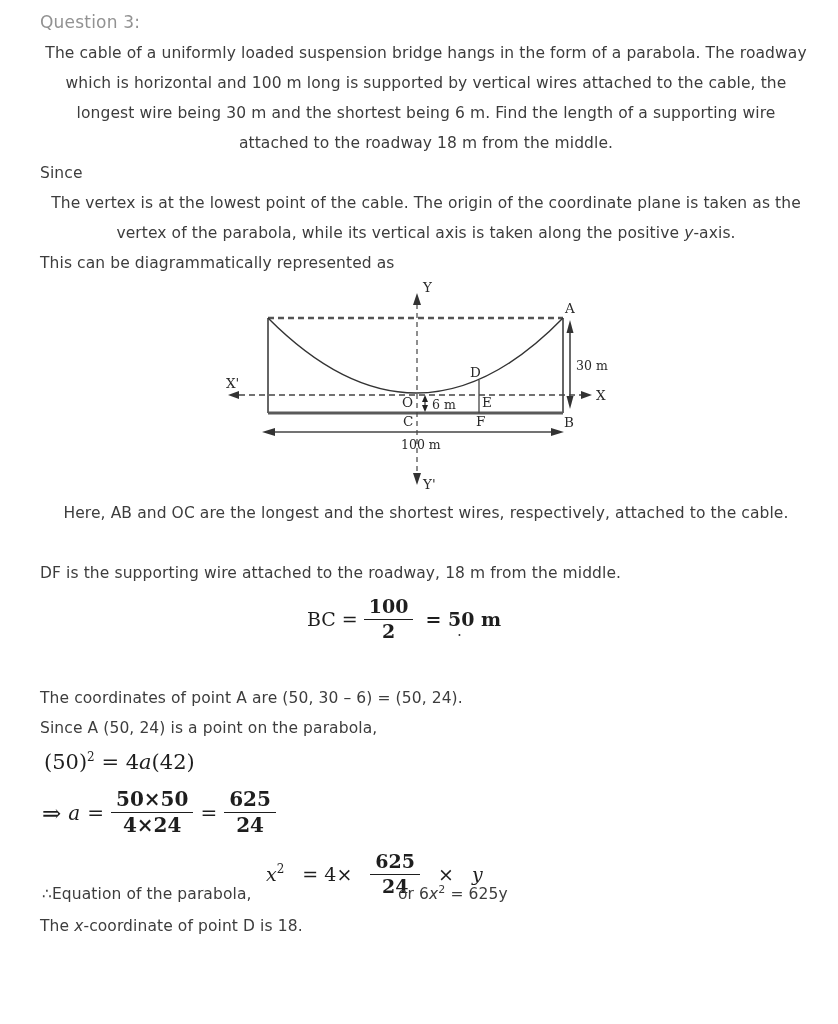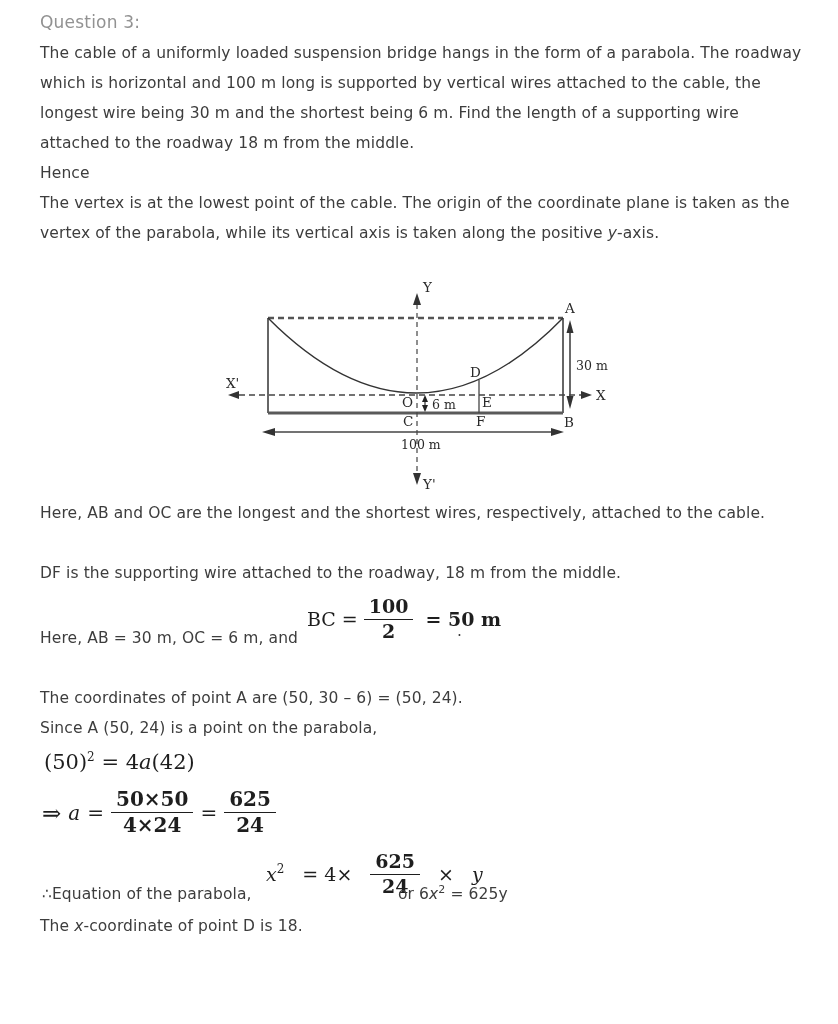--- a/index.html
+++ b/index.html
@@ -3,21 +3,21 @@
 <meta charset="utf-8">
 <style>
   html,body { margin:0; padding:0; background:#ffffff; }
   .page {
     position:relative; width:838px; height:1024px; background:#ffffff;
     font-family:"DejaVu Sans","Liberation Sans",sans-serif;
     color:#3d3d3d; overflow:hidden;
   }
   .abs { position:absolute; }
   .para { font-size:15.5px; line-height:30px; letter-spacing:0.1px; }
-  .wrap { width:772px; }
+  .wrap { width:772px;text-align:center; }
   .q-heading { font-size:17px; line-height:24px; color:#929292; letter-spacing:0.2px; }
   .it { font-style:italic; }
   .sup { font-size:11px; position:relative; top:-6px; }
   .math { font-family:"DejaVu Serif","Liberation Serif",serif; color:#1e1e1e; }
   .mrow { display:flex; align-items:center; }
   .frac { display:inline-block; text-align:center; line-height:1.15; }
   .frac .num { display:block; border-bottom:1.4px solid #1e1e1e; padding:0 5px 1px; }
   .frac .den { display:block; padding-top:1px; }
   .bold-frac .num, .bold-frac .den { font-weight:bold; }
   .msup { font-size:12px; position:relative; top:-8px; }
@@ -27,26 +27,27 @@
 </style>
 </head>
 <body>
 
 <div class="page">
 
   <div class="abs q-heading" style="left:40px; top:10px;">Question 3:</div>
 
   <div class="abs para wrap" style="left:40px; top:38px;">The cable of a uniformly loaded suspension bridge hangs in the form of a parabola. The roadway which is horizontal and 100 m long is supported by vertical wires attached to the cable, the longest wire being 30 m and the shortest being 6 m. Find the length of a supporting wire attached to the roadway 18 m from the middle.</div>
 
-  <div class="abs para" style="left:40px; top:158px;">Hence</div>
+  <div class="abs para" style="left:40px; top:158px;">Since</div>
 
   <div class="abs para wrap" style="left:40px; top:188px;">
     <span>The vertex is at the lowest point of the cable. The origin of the coordinate plane is taken as the vertex of the parabola, while its vertical axis is taken along the positive </span><span class="it">y</span><span>-axis.</span>
   </div>
 
+  <div class="abs para" style="left:40px; top:248px;">This can be diagrammatically represented as</div>
 
   <svg class="abs diagram-svg" style="left:220px; top:282px;" width="400" height="212" viewBox="0 0 400 212">
 
     <line x1="48" y1="36" x2="343" y2="36" stroke="#555" stroke-width="2.4" stroke-dasharray="6,4"></line>
 
     <line x1="48" y1="36" x2="48" y2="131" stroke="#666" stroke-width="2"></line>
     <line x1="343" y1="36" x2="343" y2="131" stroke="#666" stroke-width="2"></line>
     <line x1="48" y1="131" x2="343" y2="131" stroke="#5a5a5a" stroke-width="3"></line>
 
     <line x1="19" y1="113" x2="361" y2="113" stroke="#444" stroke-width="1.3" stroke-dasharray="6,4"></line>
@@ -88,21 +89,20 @@
 
     <text x="356" y="88" class="meas">30 m</text>
     <text x="212" y="127" class="meas">6 m</text>
     <text x="181" y="167" class="meas">100 m</text>
   </svg>
 
   <div class="abs para wrap" style="left:40px; top:498px;">Here, AB and OC are the longest and the shortest wires, respectively, attached to the cable.</div>
 
   <div class="abs para" style="left:40px; top:558px;">DF is the supporting wire attached to the roadway, 18 m from the middle.</div>
 
-  <div class="abs para" style="left:40px; top:623px;">Here, AB = 30 m, OC = 6 m, and</div>
   <div class="abs math mrow" style="left:307px; top:596px; font-size:19px; gap:6px;">
     <span>BC</span>
     <span>=</span>
     <span class="frac bold-frac">
       <span class="num">100</span>
       <span class="den">2</span>
     </span>
     <span style="font-weight:bold; margin-left:6px;">= 50 m</span>
   </div>
   <div class="abs para" style="left:457px; top:616px;">.</div>

